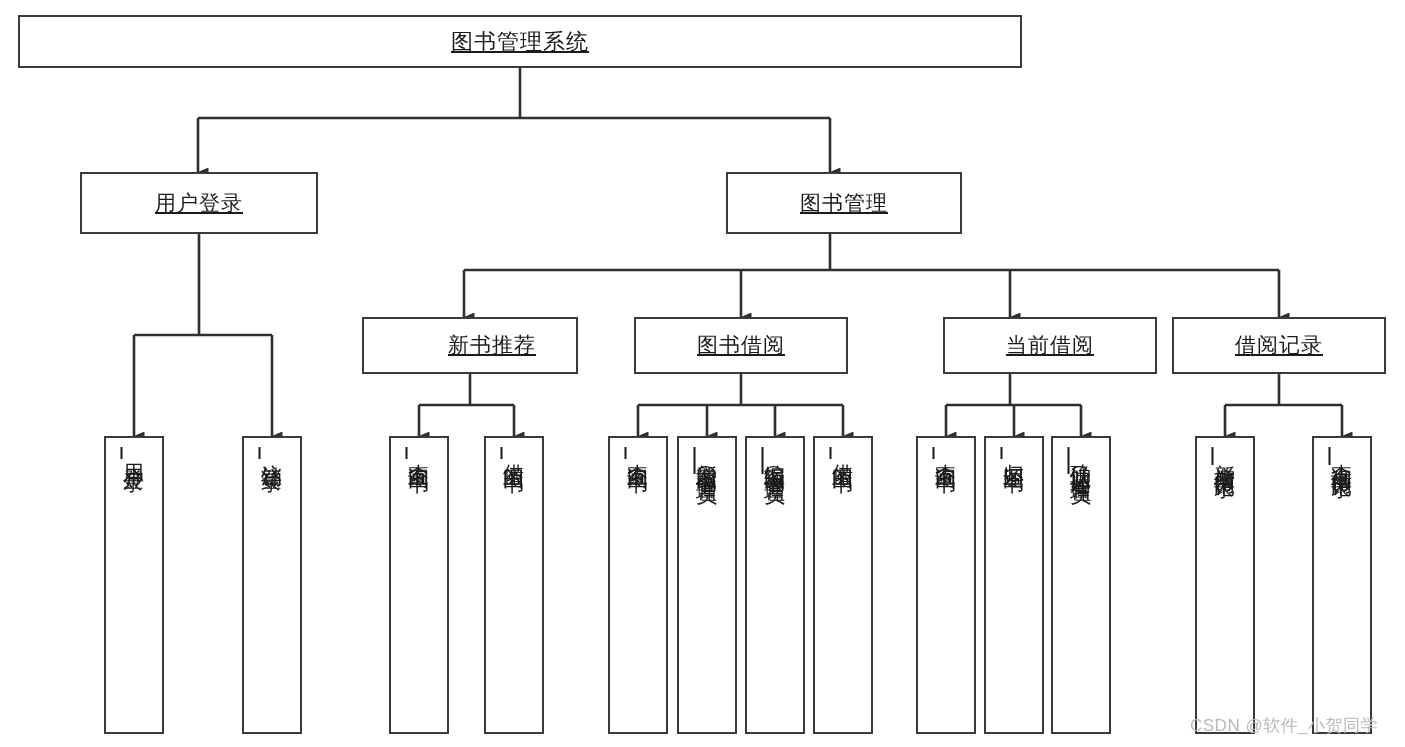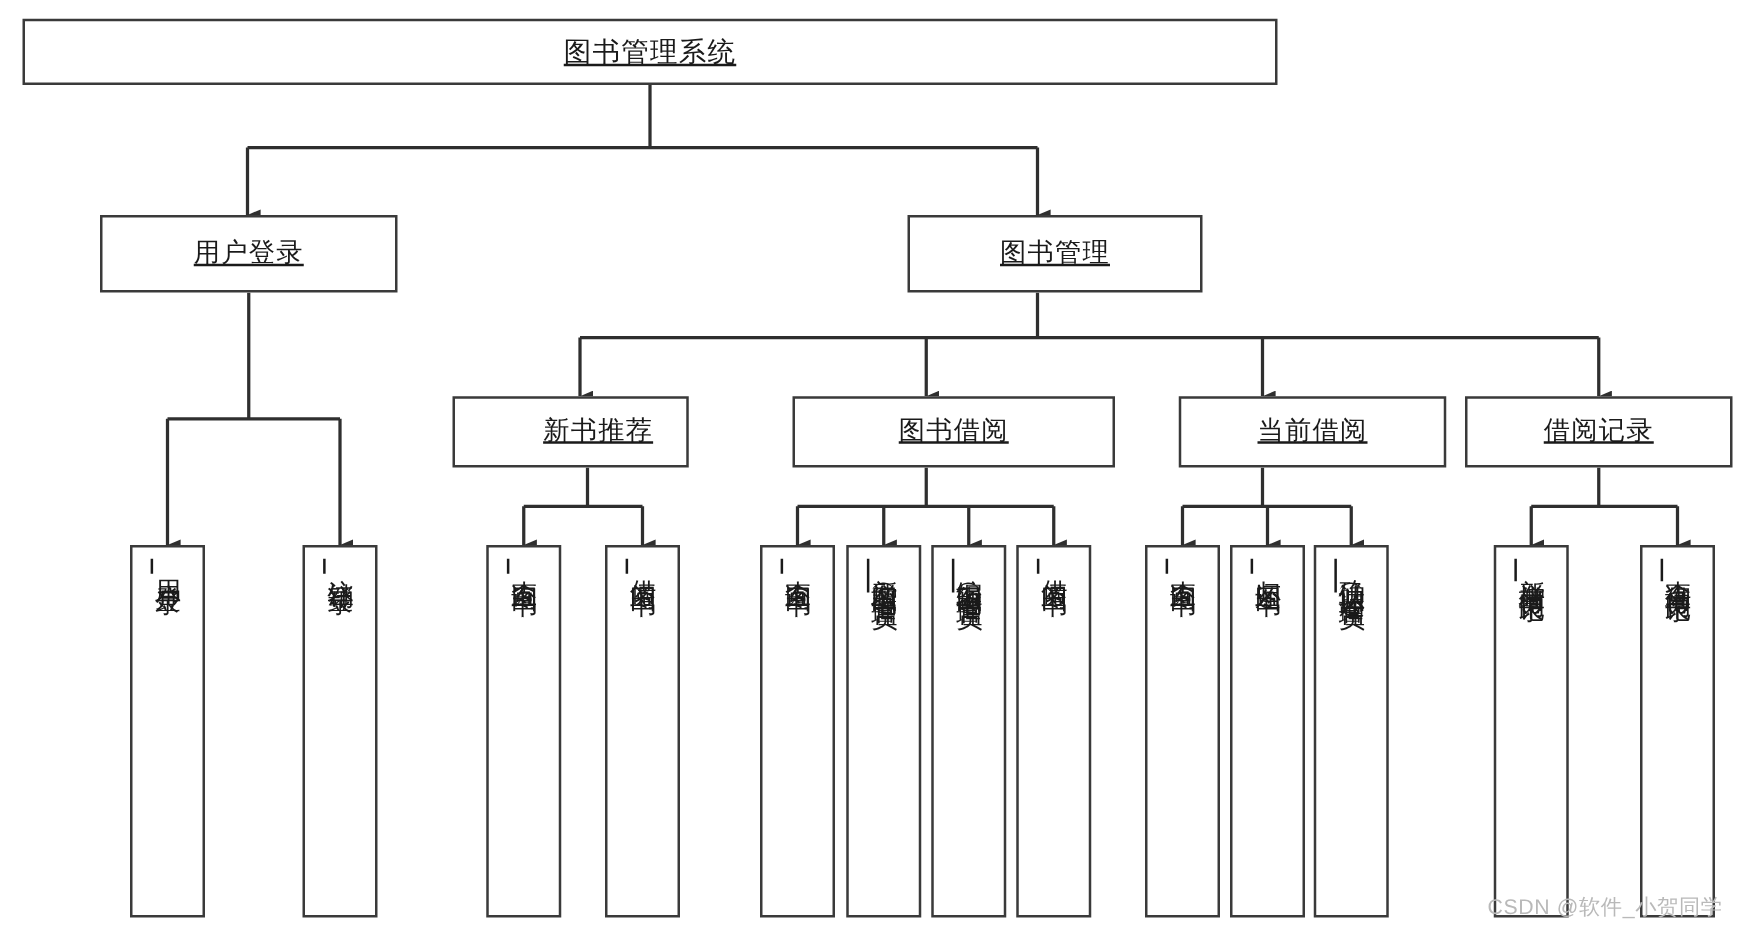--- a/index.html
+++ b/index.html
@@ -118,24 +118,24 @@
   <div id="nodes-layer">
       <div class="node horiz root" style="left: 18px; top: 15px; width: 1004px; height: 53px; border-color: rgb(58, 58, 58); background: rgb(255, 255, 255);">
         <span class="node-label">图书管理系统</span>
       </div>
       <div class="node horiz" style="left: 80px; top: 172px; width: 238px; height: 62px; border-color: rgb(58, 58, 58); background: rgb(255, 255, 255);">
         <span class="node-label">用户登录</span>
       </div>
       <div class="node horiz" style="left: 712px; top: 172px; width: 236px; height: 62px; border-color: rgb(58, 58, 58); background: rgb(255, 255, 255); margin-left: 14px;">
         <span class="node-label">图书管理</span>
       </div>
-      <div class="node horiz" style="left: 362px; top: 317px; width: 189px; height: 57px; border-color: rgb(58, 58, 58); background: rgb(255, 255, 255); padding-left: 44px;">
+      <div class="node horiz" style="left: 362px; top: 317px; width: 216px; height: 57px; border-color: rgb(58, 58, 58); background: rgb(255, 255, 255); padding-left: 44px;">
         <span class="node-label">新书推荐</span>
       </div>
-      <div class="node horiz" style="left: 634px; top: 317px; width: 258px; height: 57px; border-color: rgb(58, 58, 58); background: rgb(255, 255, 255);">
+      <div class="node horiz" style="left: 634px; top: 317px; width: 214px; height: 57px; border-color: rgb(58, 58, 58); background: rgb(255, 255, 255);">
         <span class="node-label">图书借阅</span>
       </div>
       <div class="node horiz" style="left: 903px; top: 317px; width: 214px; height: 57px; border-color: rgb(58, 58, 58); background: rgb(255, 255, 255); margin-left: 40px;">
         <span class="node-label">当前借阅</span>
       </div>
       <div class="node horiz" style="left: 1172px; top: 317px; width: 214px; height: 57px; border-color: rgb(58, 58, 58); background: rgb(255, 255, 255);">
         <span class="node-label">借阅记录</span>
       </div>
       <div class="node vert" style="left: 104px; top: 436px; width: 60px; height: 298px; border-color: rgb(58, 58, 58); background: rgb(255, 255, 255);">
         <span class="node-label">用户登录</span>

